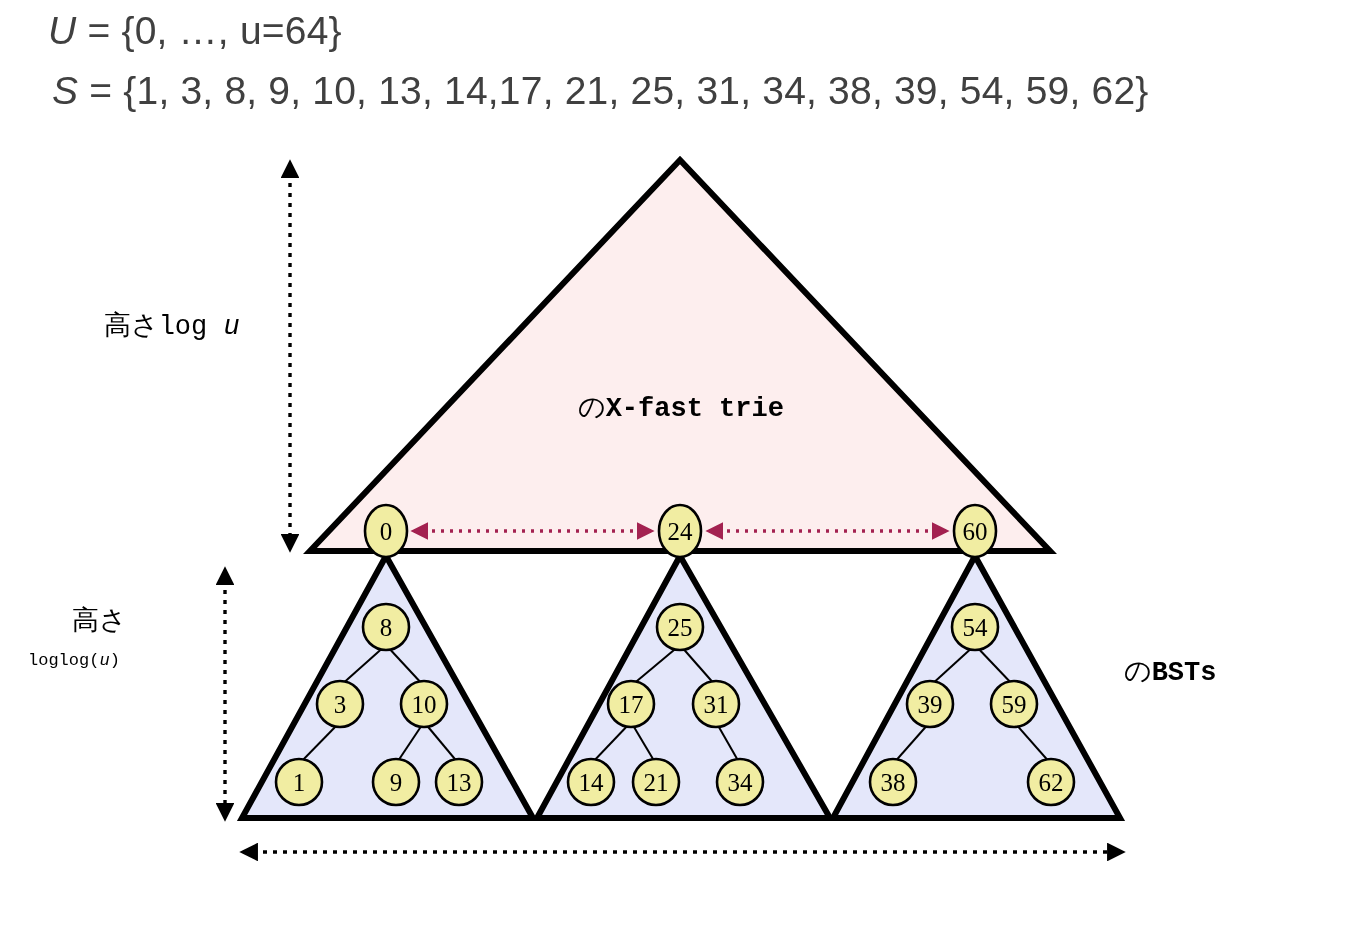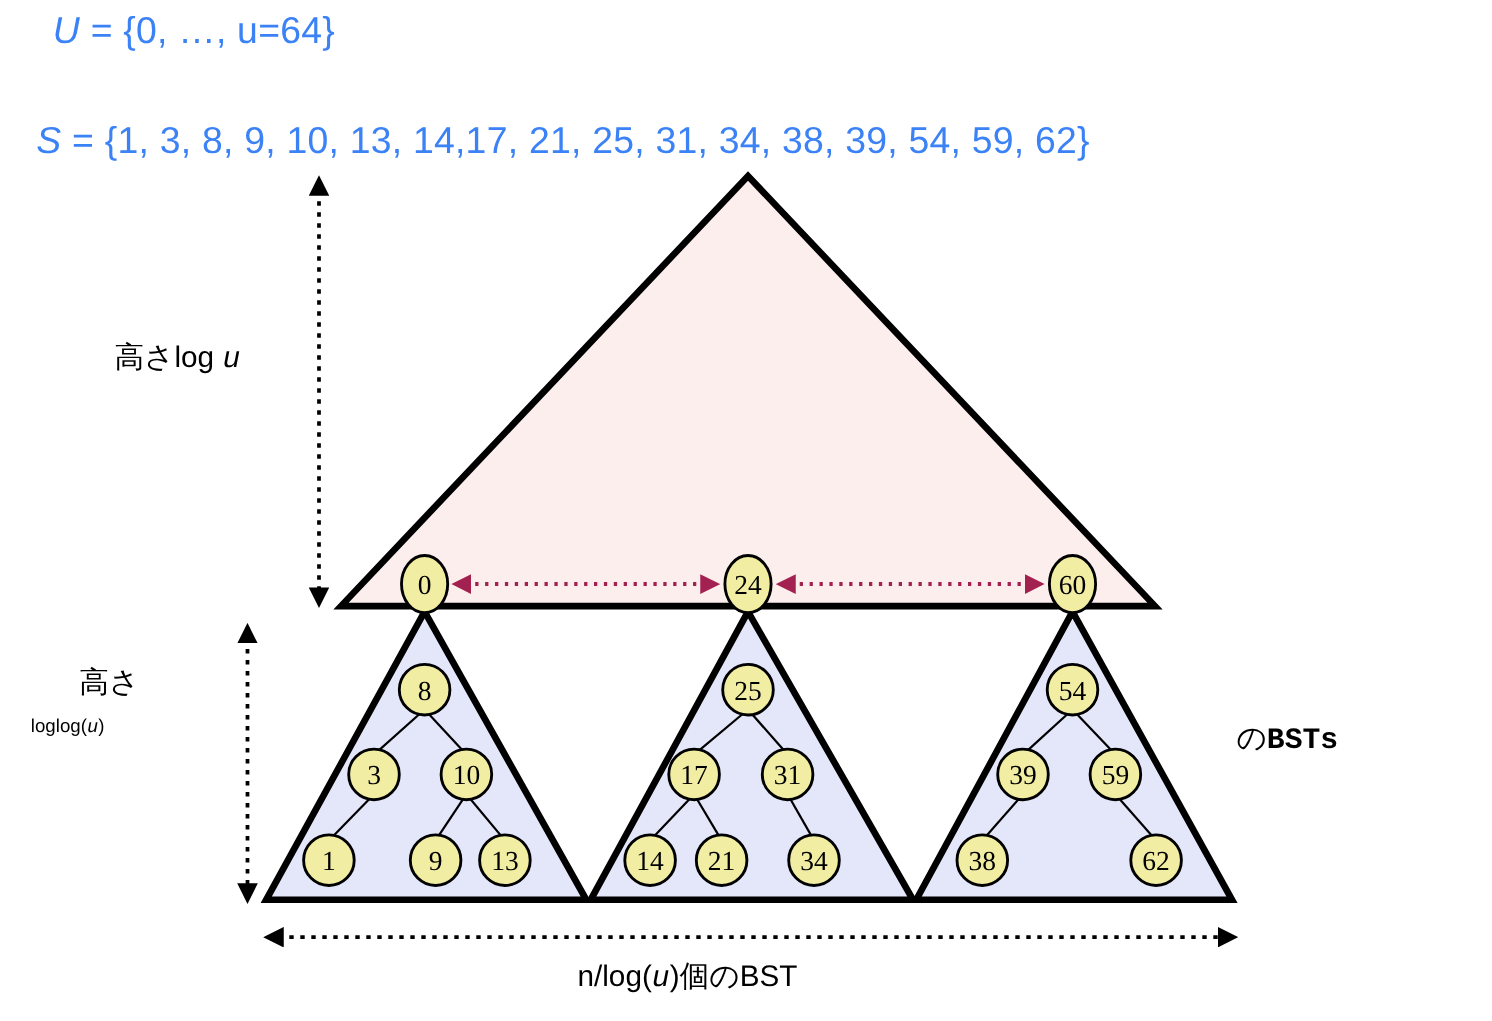--- a/index.html
+++ b/index.html
@@ -20,38 +20,38 @@
     left: 0;
     top: 0;
     width: 1356px;
     height: 928px;
   }
   
   .setline {
     position: absolute;
     white-space: nowrap;
     font-family: "Liberation Sans", sans-serif;
-    font-size: 34px;
-    color: #3b82f6;
+    font-size: 39px;
+    color: #404040;
     letter-spacing: 0.2px;
   }
   .setline .var {
     font-style: italic;
   }
   #set-u { left: 48px; top: 9px; }
-  #set-s { left: 33px; top: 69px; margin-top: 40px; }
+  #set-s { left: 52px; top: 69px; }
 
   
   .lbl {
     position: absolute;
     white-space: nowrap;
     color: #000000;
   }
   .gothic { font-family: Liberation Sans, sans-serif; }
-  .mono   { font-family: Liberation Sans, sans-serif; }
+  .mono   { font-family: Liberation Mono, monospace; }
   .mono-i { font-family: "Liberation Mono", monospace; font-style: italic; }
   .mono-b { font-family: "Liberation Mono", monospace; font-weight: bold; }
 
   #label-height-logu {
     left: 104px; top: 307px;
     font-size: 27px;
   }
   #label-height-loglogu-a {
     left: 72px; top: 602px;
     font-size: 27px;
@@ -230,23 +230,23 @@
     <span class="gothic">高さ</span><span class="mono">log </span><span class="mono-i">u</span>
   </div>
 
   <div class="lbl gothic" id="label-height-loglogu-a">高さ</div>
 
   <div class="lbl" id="label-height-loglogu-b">
     <span class="mono">loglog(</span><span class="mono-i">u</span><span class="mono">)</span>
   </div>
 
 
+  <div class="lbl" id="label-trie-b">
+    <span class="gothic">の</span><span class="mono-b">X-fast trie</span>
+  </div>
 
 
   <div class="lbl" id="label-bsts-b">
     <span class="gothic">の</span><span class="mono-b">BSTs</span>
   </div>
 
-  <div class="lbl" id="label-bottom">
-    <span class="mono">n/log(</span><span class="mono-i">u</span><span class="mono">)</span><span class="gothic">個の</span><span class="mono">BST</span>
-  </div>
 
 </div>
 
 </body></html>

